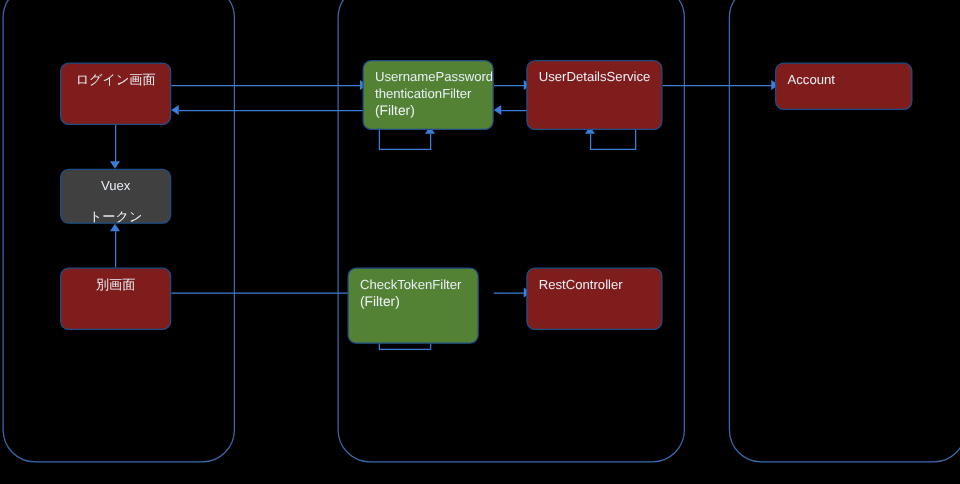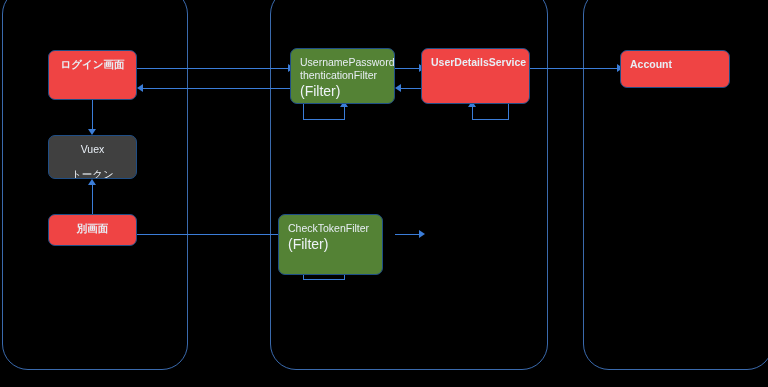--- a/index.html
+++ b/index.html
@@ -25,30 +25,30 @@
   .node {
     position: absolute;
     box-sizing: border-box;
     border: 1.4px solid #1f4e86;
     border-radius: 7px;
     color: #e8eef5;
     padding: 7px 9px 0 9px;
     line-height: 1.22;
     overflow: hidden;
   }
-  .node.blue { background: #ef4444; font-weight: bold; }
+  .node.blue { background: #7f1d1d; }
   .node.green { background: #548235; }
   .node.orange { background: #404040; }
   .node .title {
     font-size: 10.5px;
     display: block;
     white-space: pre-line;
   }
   .node .sub {
-    font-size: 14px;
+    font-size: 11px;
     display: block;
     margin-top: 1px;
     color: #eef3f8;
   }
   .node.center { text-align: center; }
   .node.center .title { font-size: 10.5px; }
   .node.center .sub { font-size: 10.5px; margin-top: 12px; }
 
   
   .hline {
@@ -139,21 +139,21 @@
 
   <div class="node blue center" style="left:48px; top:50px; width:89px; height:50px;">
     <span class="title">ログイン画面</span>
   </div>
 
   <div class="node orange center" style="left:48px; top:135px; width:89px; height:44px;">
     <span class="title">Vuex</span>
     <span class="sub">トークン</span>
   </div>
 
-  <div class="node blue center" style="left:48px; top:214px; width:89px; height:32px;">
+  <div class="node blue center" style="left:48px; top:214px; width:89px; height:50px;">
     <span class="title">別画面</span>
   </div>
 
   <div class="node green" style="left:290px; top:48px; width:105px; height:56px;">
     <span class="title">UsernamePasswordAu
 thenticationFilter</span>
     <span class="sub">(Filter)</span>
   </div>
 
   <div class="node blue" style="left:421px; top:48px; width:109px; height:56px;">
@@ -162,14 +162,17 @@
 
   <div class="node blue" style="left:620px; top:50px; width:110px; height:38px;">
     <span class="title">Account</span>
   </div>
 
   <div class="node green" style="left:278px; top:214px; width:105px; height:61px;">
     <span class="title">CheckTokenFilter</span>
     <span class="sub">(Filter)</span>
   </div>
 
+  <div class="node blue" style="left:421px; top:214px; width:109px; height:50px;">
+    <span class="title">RestController</span>
+  </div>
 
 </div>
 
 </body></html>

